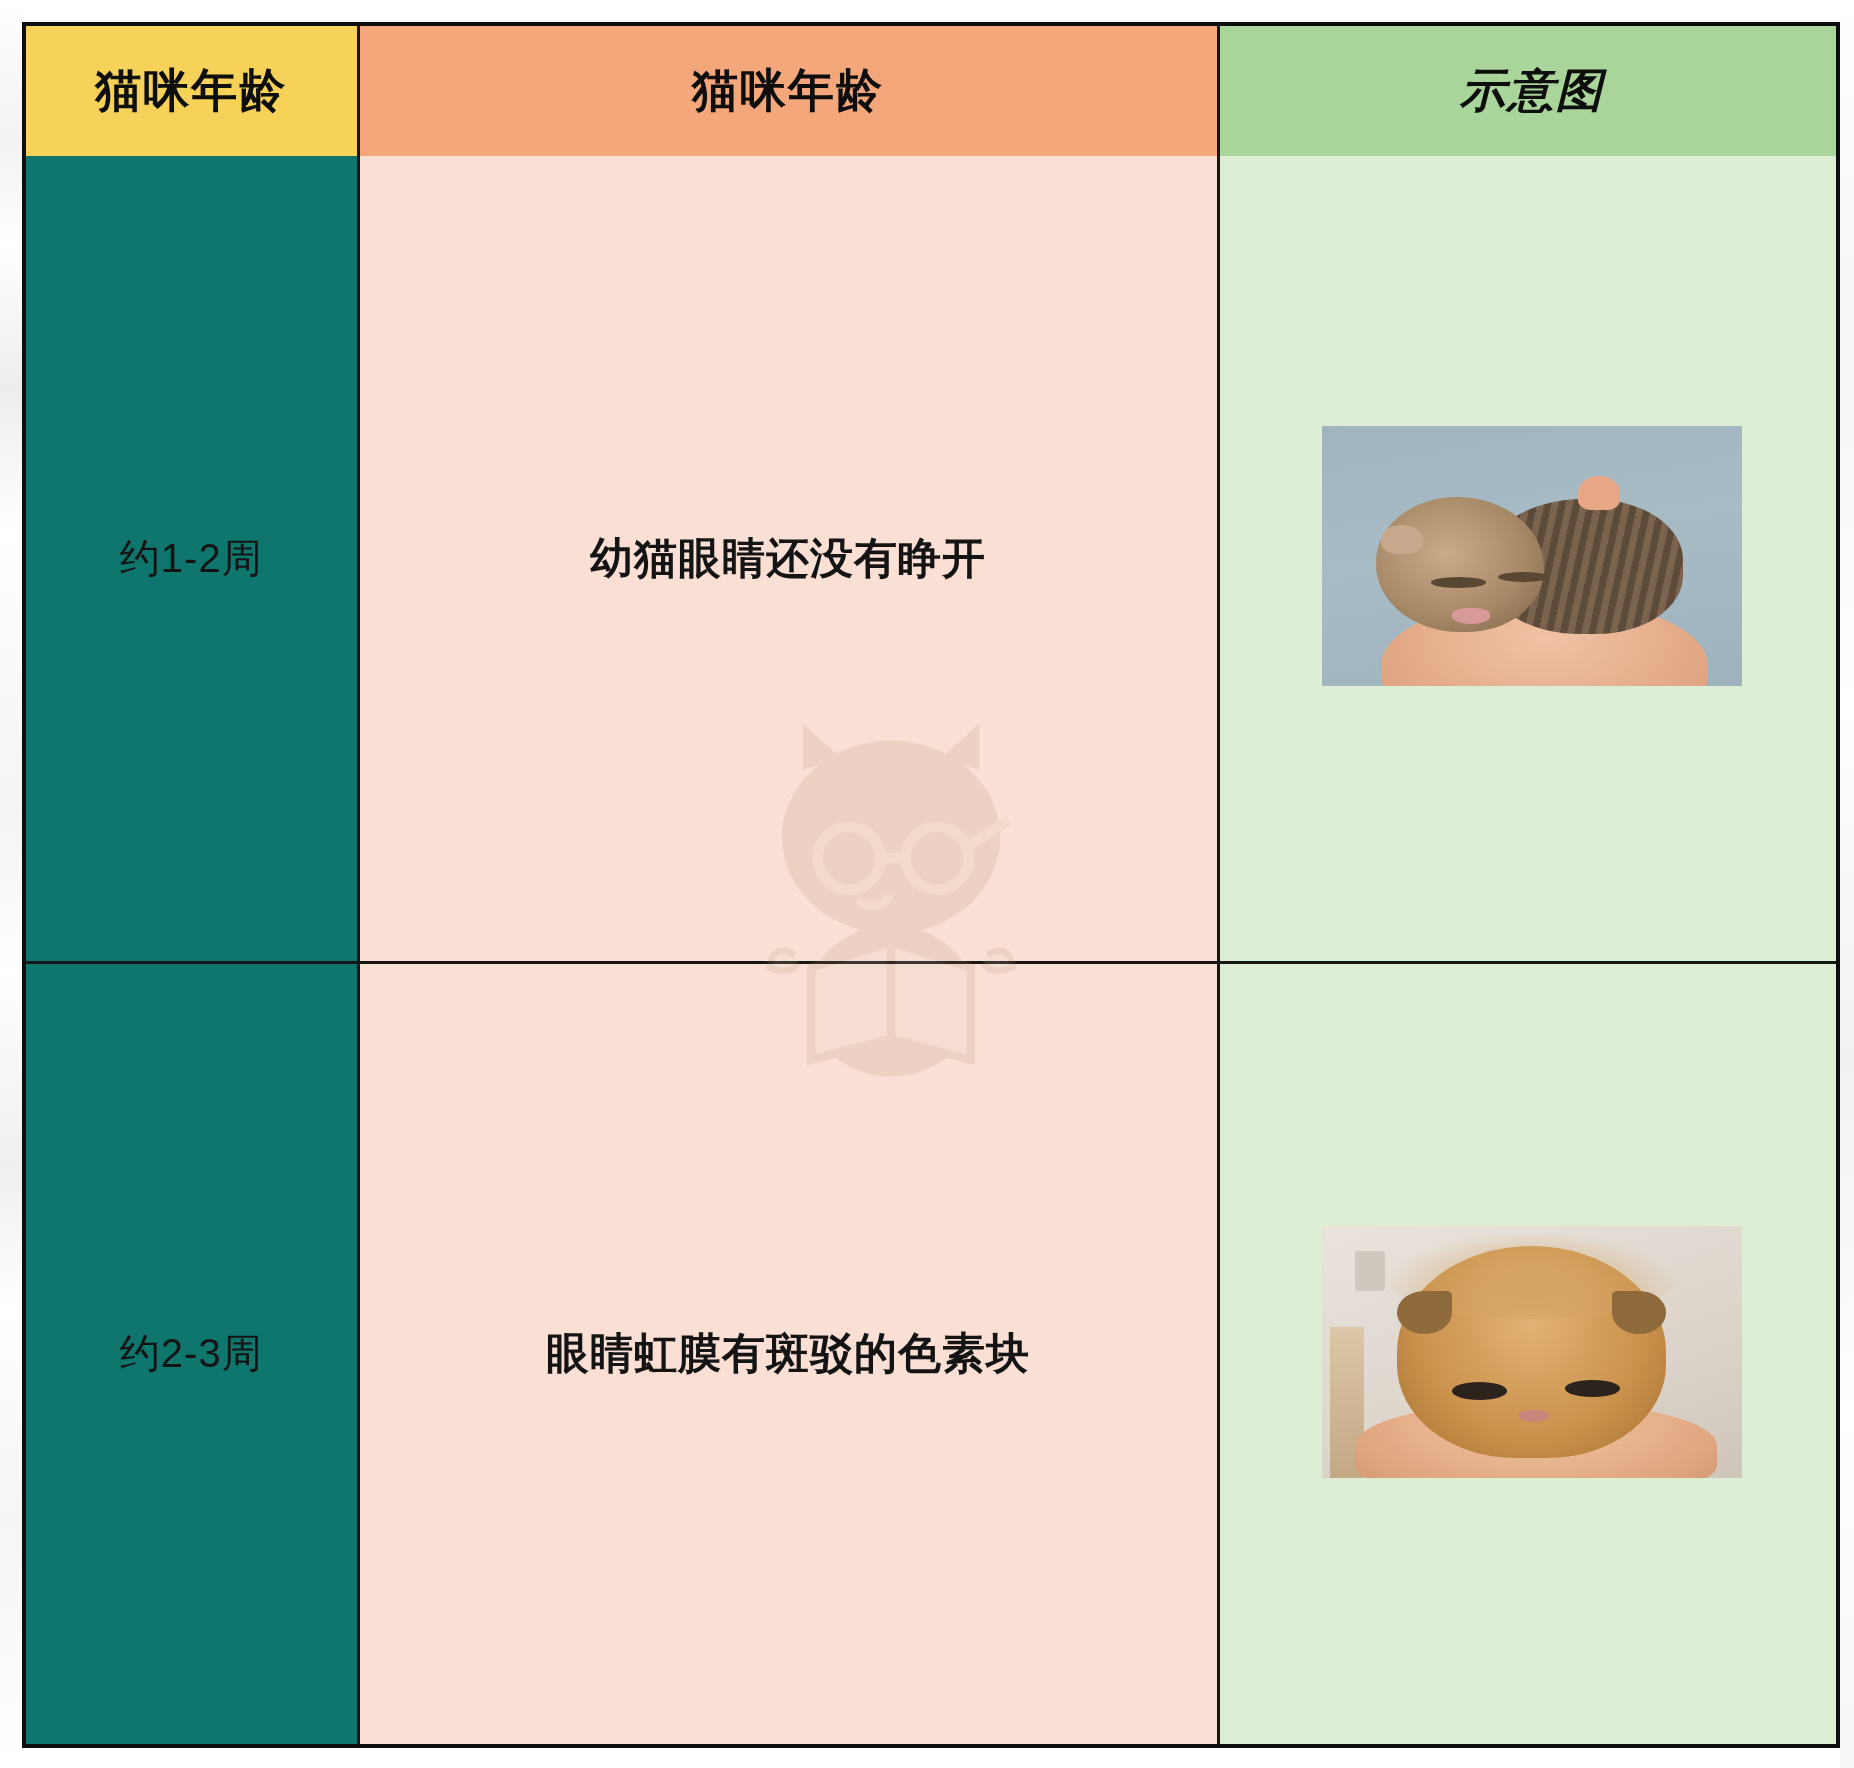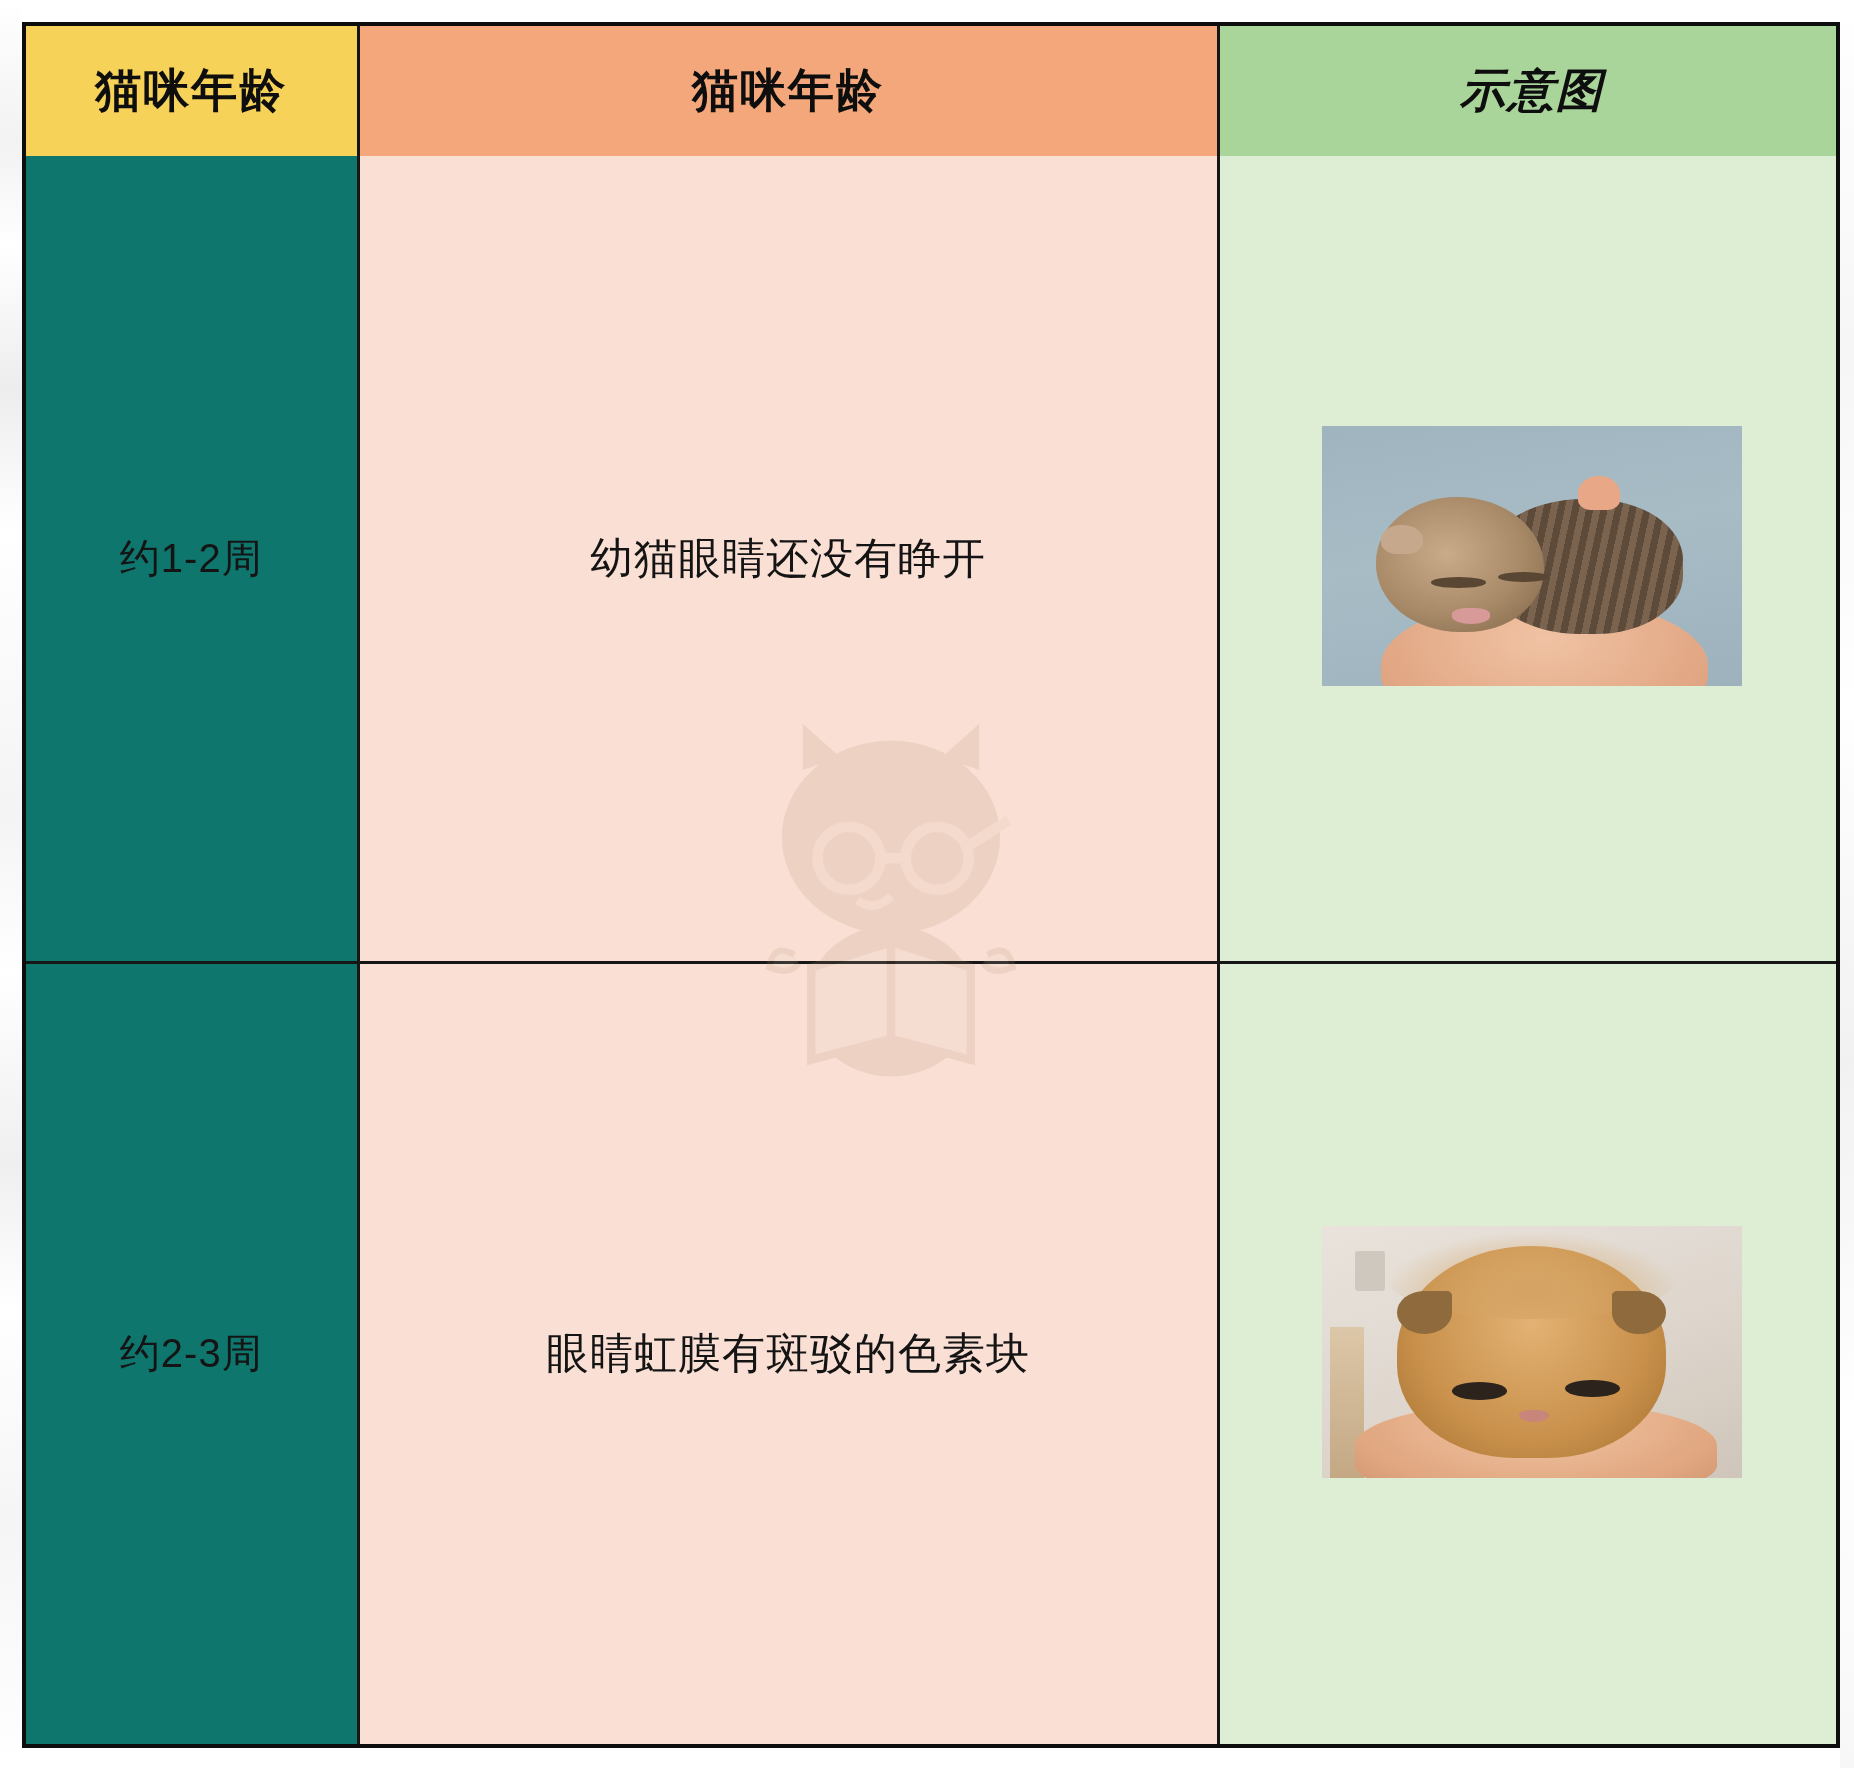--- a/index.html
+++ b/index.html
@@ -95,21 +95,21 @@
     font-size: 43px;
     color: #141414;
     letter-spacing: 1px;
     line-height: 1.42;
   }
   .cell-pic {
     background: #ddeed4;
     text-align: center;
     vertical-align: middle;
   }
-  .desc-text { position: relative; z-index: 3; display: block; padding: 0 28px; }
+  .desc-text { position: relative; z-index: 3; display: block; padding: 0 28px; font-weight: bold; }
 
   
   .watermark {
     position: absolute;
     left: 655px;
     top: 660px;
     width: 420px;
     height: 420px;
     opacity: 0.16;
     z-index: 1;

